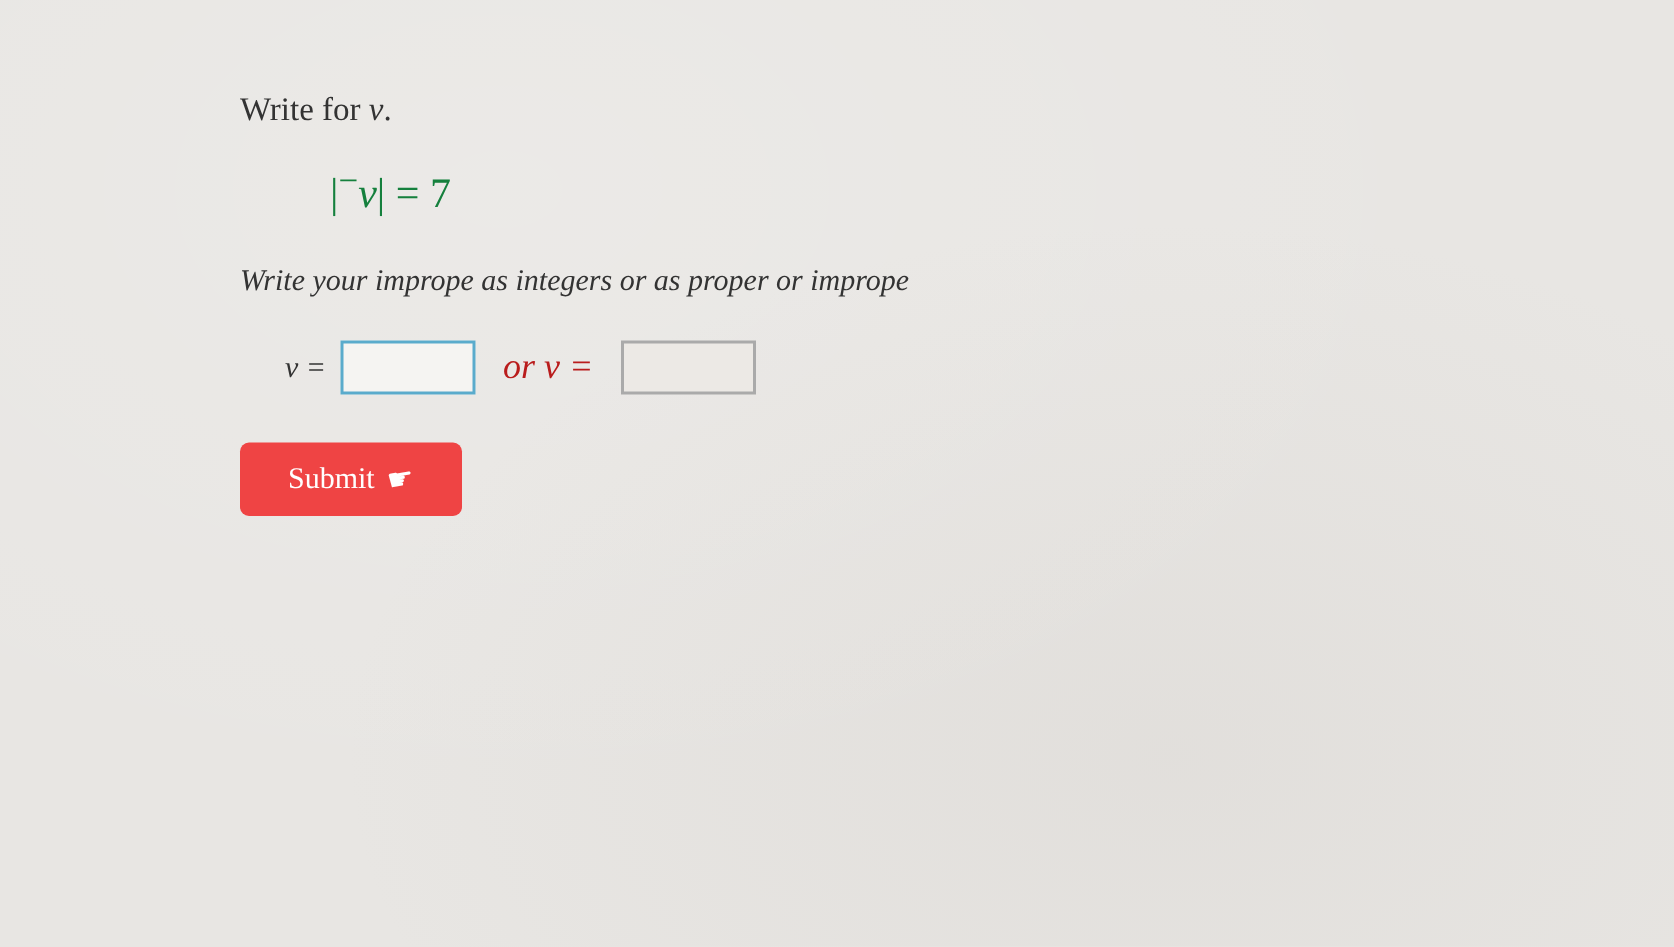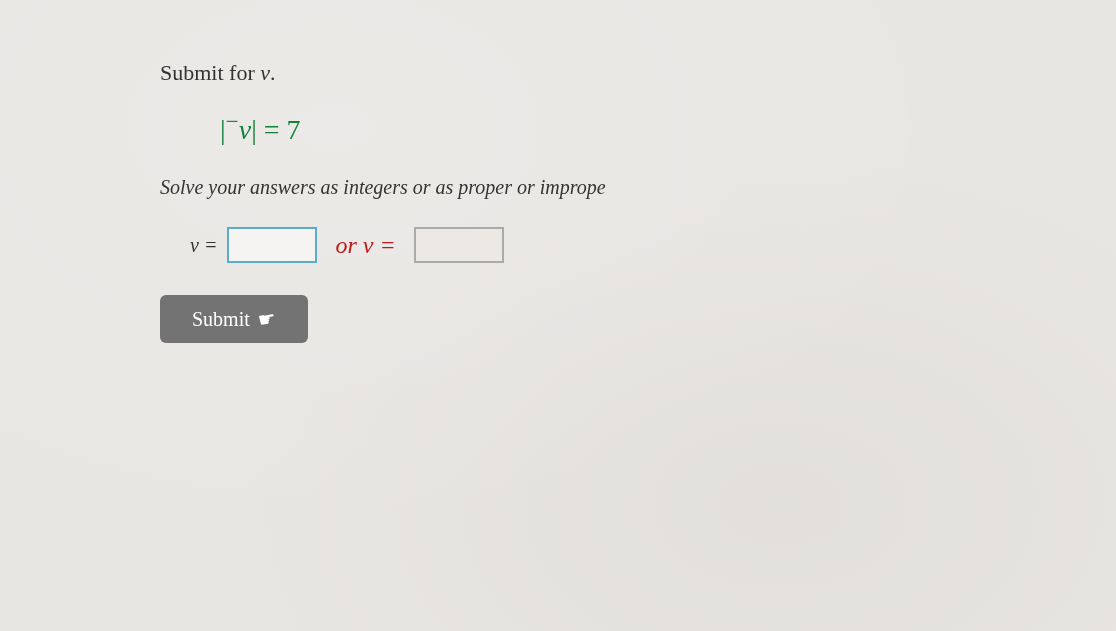--- a/index.html
+++ b/index.html
@@ -103,21 +103,21 @@
 
     .or-text {
       font-size: 24px;
       color: #b91c1c;
       font-style: italic;
       font-family: Georgia, serif;
       margin: 0 8px;
     }
 
     .submit-btn {
-      background-color: #737373;
+      background-color: #ef4444;
       color: white;
       border: none;
       border-radius: 6px;
       padding: 12px 32px;
       font-size: 20px;
       font-family: Georgia, serif;
       cursor: pointer;
       display: flex;
       align-items: center;
       gap: 8px;
@@ -130,29 +130,29 @@
       display: inline-block;
       transform: rotate(-10deg);
     }
   </style>
 </head>
 <body>
 
 <div class="main-container">
 
   <div class="problem-title">
-    <span class="regular">Submit for </span><em>v</em><span class="regular">.</span>
+    <span class="regular">Write for </span><em>v</em><span class="regular">.</span>
   </div>
 
   <div class="equation">
     <span>|</span><sup>−</sup><em>v</em><span>|</span><span> = 7</span>
   </div>
 
   <div class="instruction">
-    <em>Solve your answers as integers or as proper or imprope</em>
+    <em>Write your imprope as integers or as proper or imprope</em>
   </div>
 
   <div class="answer-row">
     <span class="answer-label"><em>v</em> =</span>
     <input class="answer-input" type="text" placeholder="" style="">
     <span class="or-text">or <em>v</em> =</span>
     <input class="answer-input" type="text" placeholder="" style="">
   </div>
 
   <button class="submit-btn">

